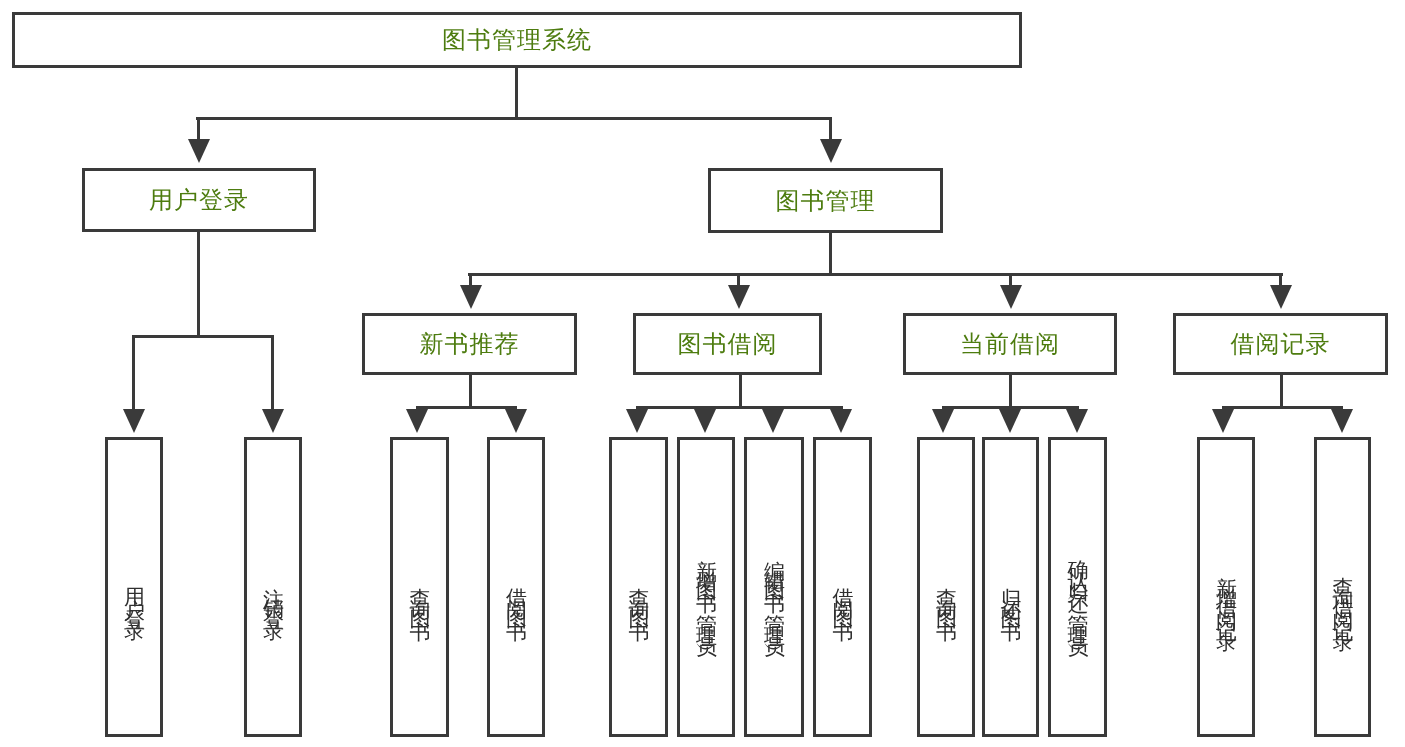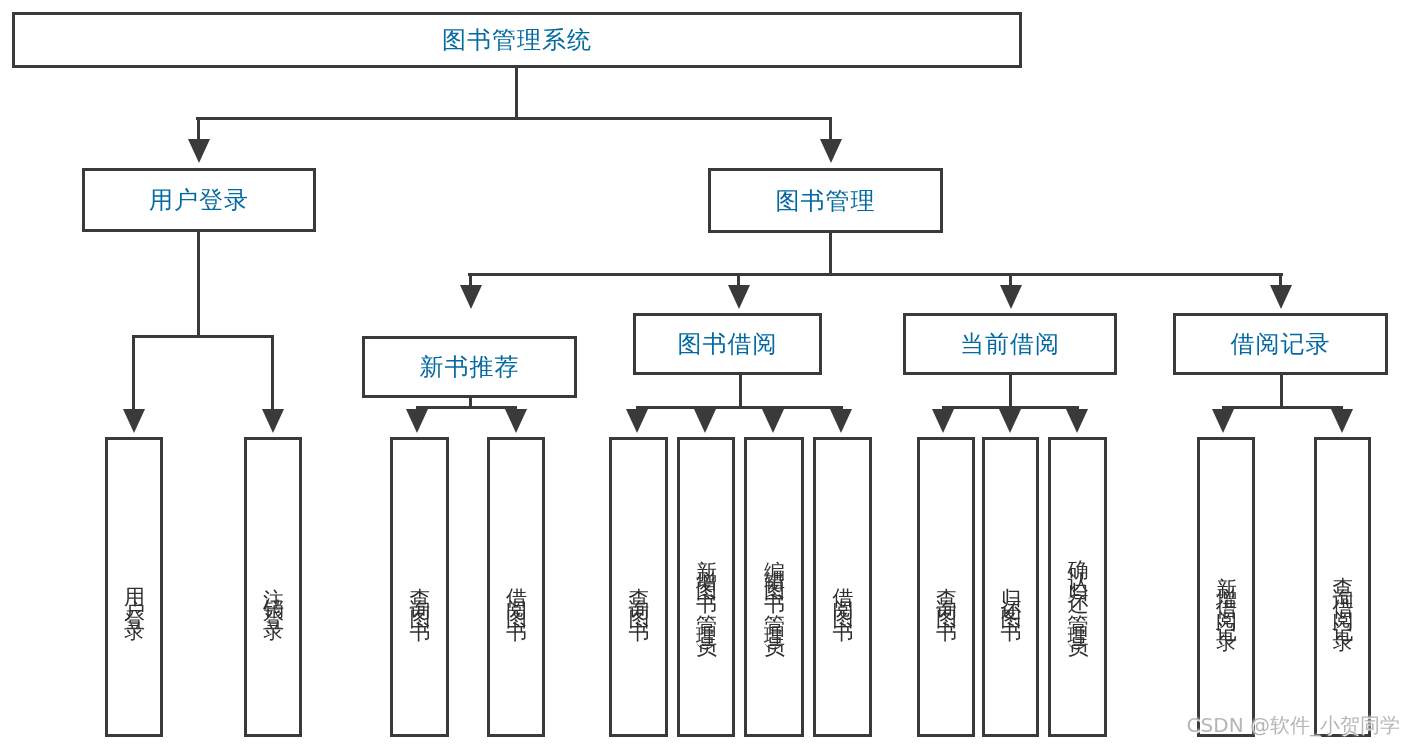--- a/index.html
+++ b/index.html
@@ -4,21 +4,21 @@
 <style>
   html,body{margin:0;padding:0;background:#fff;}
   .canvas{
     position:relative;width:1405px;height:747px;background:#ffffff;overflow:hidden;
     font-family:"DejaVu Sans","Liberation Sans",sans-serif;color:#2f2f2f;
   }
   .box{
     position:absolute;box-sizing:border-box;border:3px solid #3a3a3a;background:#ffffff;
     display:flex;align-items:center;justify-content:center;
   }
-  .hlabel{font-size:24px;letter-spacing:1px;color:#0369a1;white-space:nowrap;}
+  .hlabel{font-size:24px;letter-spacing:1px;color:#4d7c0f;white-space:nowrap;}
   .vlabel{
     writing-mode:vertical-rl;text-orientation:mixed;
     font-size:21px;line-height:1;letter-spacing:11px;margin-bottom:-11px;color:#2f2f2f;
   }
   .cl{position:absolute;background:#3a3a3a;}
   .ar{
     position:absolute;width:0;height:0;
     border-left:11px solid transparent;border-right:11px solid transparent;
     border-top:24px solid #3a3a3a;
   }
@@ -86,21 +86,21 @@
     <span class="hlabel">图书管理系统</span>
   </div>
 
   <div class="box" style="left:82px;top:168px;width:234px;height:64px;">
     <span class="hlabel">用户登录</span>
   </div>
   <div class="box" style="left:708px;top:168px;width:235px;height:65px;">
     <span class="hlabel">图书管理</span>
   </div>
 
-  <div class="box" style="left:362px;top:313px;width:215px;height:62px;margin-top:23px;">
+  <div class="box" style="left:362px;top:313px;width:215px;height:62px;">
     <span class="hlabel">新书推荐</span>
   </div>
   <div class="box" style="left:633px;top:313px;width:189px;height:62px;">
     <span class="hlabel">图书借阅</span>
   </div>
   <div class="box" style="left:903px;top:313px;width:214px;height:62px;">
     <span class="hlabel">当前借阅</span>
   </div>
   <div class="box" style="left:1173px;top:313px;width:215px;height:62px;">
     <span class="hlabel">借阅记录</span>
@@ -143,15 +143,14 @@
     <span class="vlabel">确认归还（管理员）</span>
   </div>
 
   <div class="box" style="left:1197px;top:437px;width:58px;height:300px;">
     <span class="vlabel">新增借阅记录</span>
   </div>
   <div class="box" style="left:1314px;top:437px;width:57px;height:300px;">
     <span class="vlabel">查询借阅记录</span>
   </div>
 
-  <div class="watermark">CSDN @软件_小贺同学</div>
 
 </div>
 
 </body></html>

